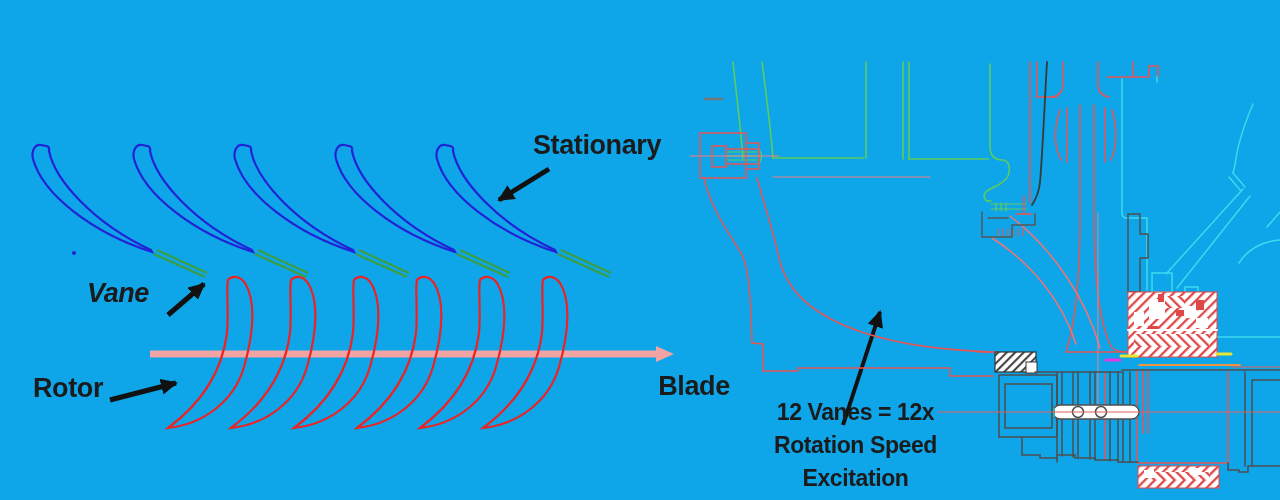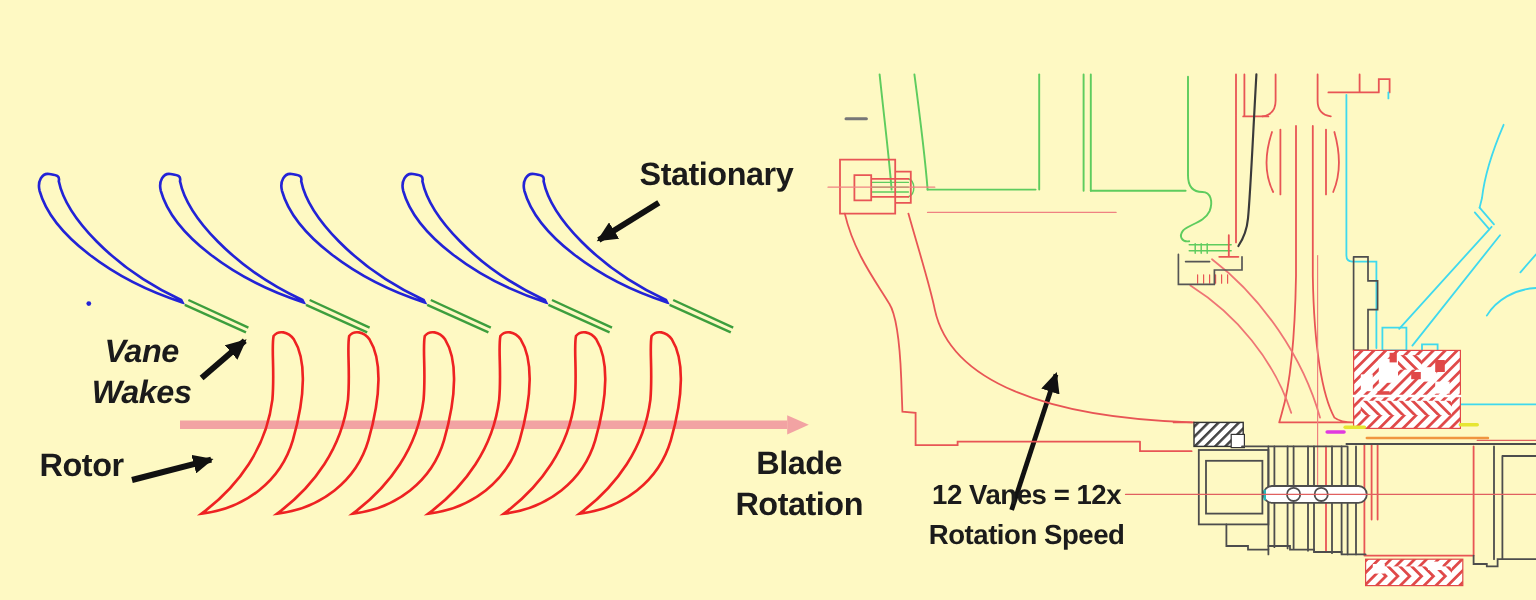--- a/index.html
+++ b/index.html
@@ -1,16 +1,16 @@
 <!DOCTYPE html>
 <html><head>
 <meta charset="utf-8">
 <style>
   html,body{margin:0;padding:0;background:#ffffff;}
-  .canvas{position:relative;width:1280px;height:500px;background:#fef9c3;overflow:hidden;
+  .canvas{position:relative;width:1280px;height:500px;background:#0ea5e9;overflow:hidden;
           font-family:"Liberation Sans","DejaVu Sans",sans-serif;}
   svg{position:absolute;left:0;top:0;}
   .lbl{position:absolute;text-align:center;font-weight:700;color:#1b1b1b;
        font-size:27px;line-height:34px;letter-spacing:-0.4px;}
   .lbl.small{font-size:23px;line-height:33px;}
 </style>
 </head>
 <body>
 
 <div class="canvas">
@@ -176,27 +176,26 @@
 
     <line x1="938" y1="412" x2="1280" y2="412" stroke="#e06060" stroke-width="1.2"></line>
   </g>
 </svg>
 
 <div class="lbl" style="left:487px;top:128px;width:220px;">
   <div>Stationary</div>
 </div>
 <div class="lbl" style="left:18px;top:276px;width:200px;font-style:italic;">
   <div>Vane</div>
-  <div>Wakes</div>
 </div>
 <div class="lbl" style="left:0px;top:371px;width:136px;">
   <div>Rotor</div>
 </div>
-<div class="lbl" style="left:566px;top:369px;width:200px;">
+<div class="lbl" style="left:594px;top:369px;width:200px;">
   <div>Blade</div>
-  <div>Rotation</div>
 </div>
 <div class="lbl small" style="left:733px;top:396px;width:245px;">
   <div>12 Vanes = 12x</div>
   <div>Rotation Speed</div>
+  <div>Excitation</div>
 </div>
 
 </div>
 
 </body></html>

